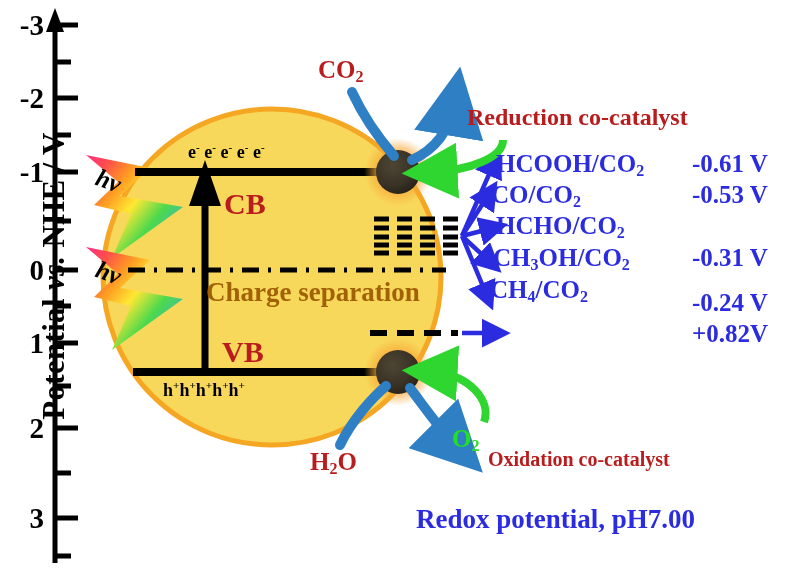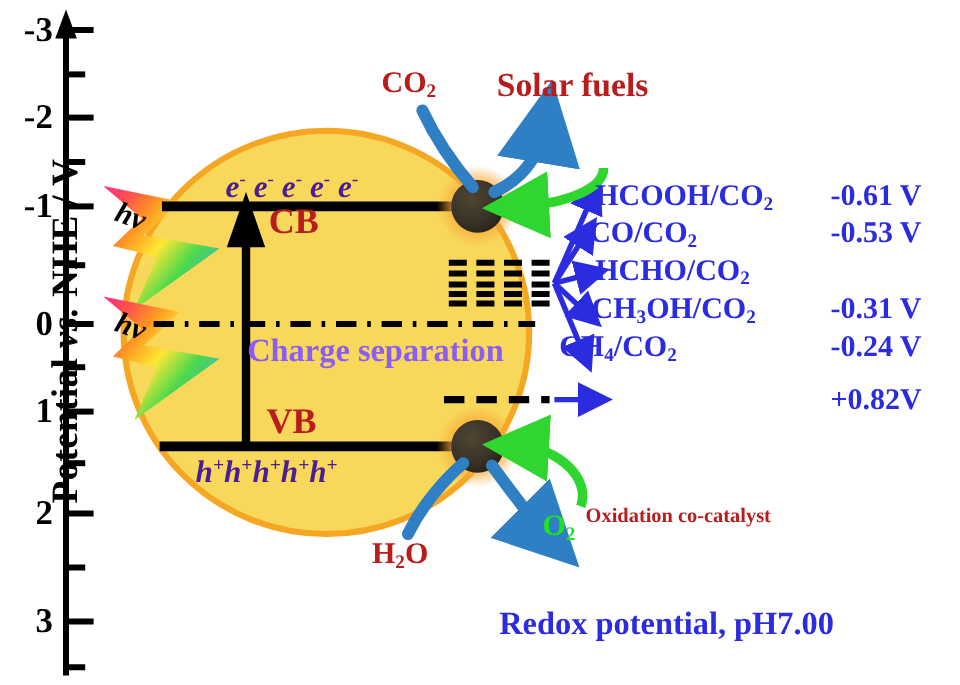--- a/index.html
+++ b/index.html
@@ -15,35 +15,35 @@
     letter-spacing:.3px;white-space:nowrap;
   }
   .axis-title i{font-style:italic;}
 
   .ticklabel{position:absolute;font-size:29px;font-weight:bold;color:#000;
     text-align:right;width:46px;}
 
   .blk{color:#b91c1c;font-weight:bold;}
   .blue{color:#2B2BE0;font-weight:bold;}
   .green{color:#22E024;font-weight:bold;}
-  .red{color:#8b5cf6;font-weight:bold;}
+  .red{color:#a16207;font-weight:bold;}
 
   .lbl-co2{position:absolute;left:318px;top:56px;font-size:29px;}
   .lbl-solar{position:absolute;left:414px;top:56px;font-size:28px;}
   .lbl-redcat{position:absolute;left:467px;top:104px;font-size:24px;}
-  .lbl-oxcat{position:absolute;left:488px;top:420px;font-size:17px;}
+  .lbl-oxcat{position:absolute;left:488px;top:448px;font-size:20px;}
   .lbl-h2o{position:absolute;left:310px;top:448px;font-size:29px;}
   .lbl-o2{position:absolute;left:452px;top:425px;font-size:28px;}
-  .lbl-cb{position:absolute;left:224px;top:168px;font-size:30px;}
+  .lbl-cb{position:absolute;left:224px;top:187px;font-size:30px;}
   .lbl-vb{position:absolute;left:222px;top:335px;font-size:30px;}
   .lbl-charge{position:absolute;left:206px;top:277px;font-size:27px;}
   .lbl-redox{position:absolute;left:416px;top:504px;font-size:27px;}
 
-  .carriers{position:absolute;font-size:26px;font-weight:bold;color:#4c1d95;
-    white-space:nowrap;font-style:italic;}
+  .carriers{position:absolute;font-size:18px;font-weight:bold;color:#000000;
+    white-space:nowrap;}
   .carriers sup{font-size:.62em;vertical-align:super;}
   .carriers span{display:inline-block;}
 
   .couple{position:absolute;font-size:25px;white-space:nowrap;}
   .couple sub{font-size:.64em;vertical-align:baseline;position:relative;top:.26em;}
   .pot{position:absolute;font-size:25px;white-space:nowrap;text-align:left;}
 
   .hv{position:absolute;font-size:25px;font-style:italic;font-weight:bold;
       color:#000;transform:rotate(20deg);}
 </style>
@@ -180,21 +180,21 @@
   </div>
 
   <div class="lbl-cb blk">CB</div>
   <div class="lbl-vb blk">VB</div>
   <div class="lbl-charge red">Charge separation</div>
 
   <div class="lbl-co2 blk couple">
     <span>CO</span><sub>2</sub>
   </div>
 
-  <div class="lbl-solar blk">Solar fuels</div>
+  <div class="lbl-redcat blk">Reduction co-catalyst</div>
   <div class="lbl-oxcat blk">Oxidation co-catalyst</div>
 
   <div class="lbl-h2o blk couple">
     <span>H</span><sub>2</sub><span>O</span>
   </div>
 
   <div class="lbl-o2 green couple">
     <span>O</span><sub>2</sub>
   </div>
 
@@ -203,25 +203,25 @@
   </div>
   <div class="couple blue" style="left:491px;top:181px">
     <span>CO/CO</span><sub>2</sub>
   </div>
   <div class="couple blue" style="left:496px;top:212px">
     <span>HCHO/CO</span><sub>2</sub>
   </div>
   <div class="couple blue" style="left:493px;top:244px">
     <span>CH</span><sub>3</sub><span>OH/CO</span><sub>2</sub>
   </div>
-  <div class="couple blue" style="left:466px;top:276px">
+  <div class="couple blue" style="left:490px;top:276px">
     <span>CH</span><sub>4</sub><span>/CO</span><sub>2</sub>
   </div>
 
   <div class="pot blue" style="left:692px;top:150px">-0.61 V</div>
   <div class="pot blue" style="left:692px;top:181px">-0.53 V</div>
   <div class="pot blue" style="left:692px;top:244px">-0.31 V</div>
-  <div class="pot blue" style="left:692px;top:276px">-0.24 V</div>
+  <div class="pot blue" style="left:692px;top:289px">-0.24 V</div>
   <div class="pot blue" style="left:692px;top:320px">+0.82V</div>
 
   <div class="lbl-redox blue">Redox potential, pH7.00</div>
 
 </div>
 
 </body></html>

